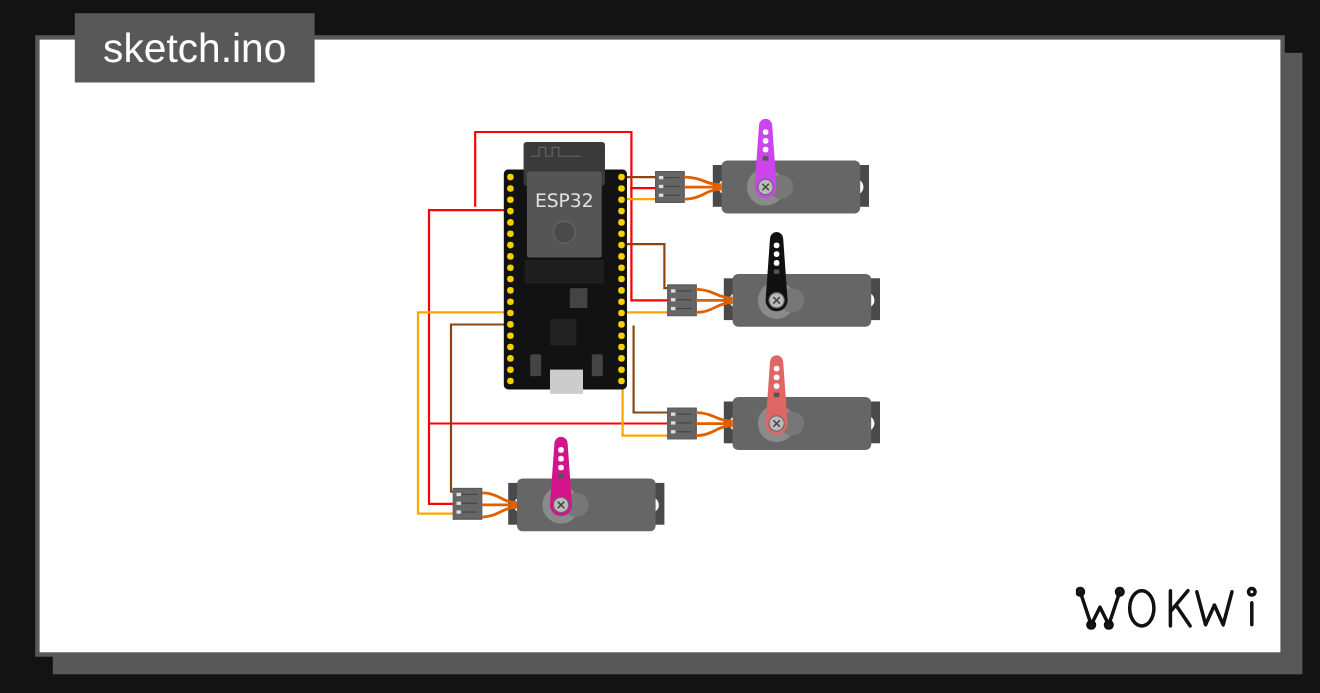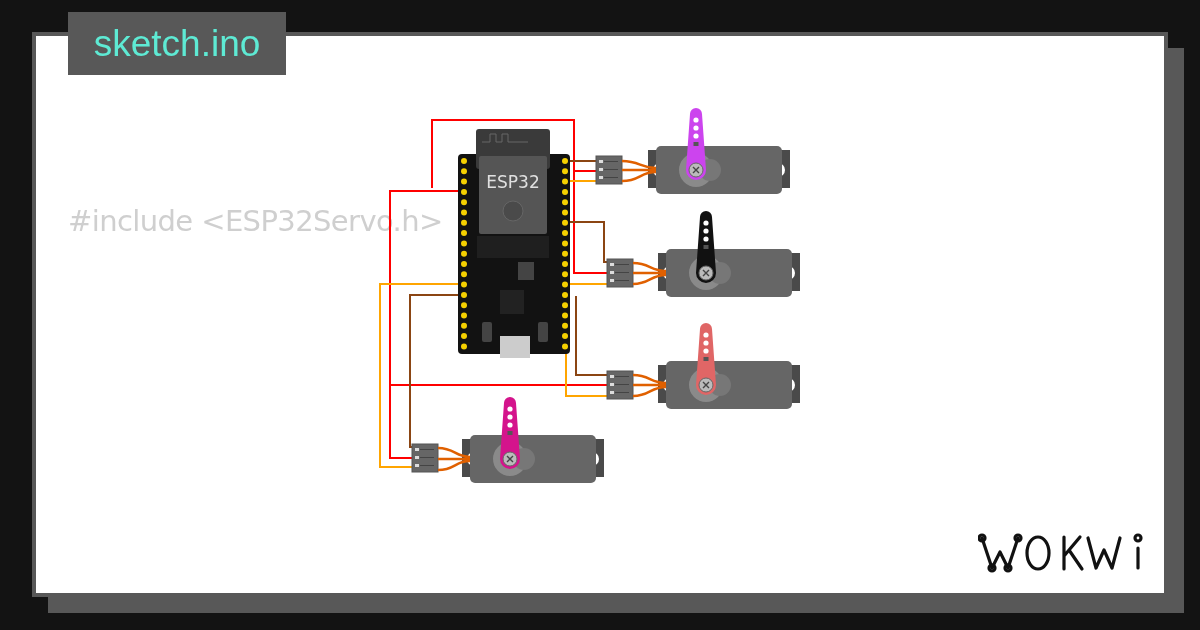--- a/index.html
+++ b/index.html
@@ -16,21 +16,21 @@
   .card {
     position: absolute; left: 32px; top: 32px; width: 1136px; height: 565px;
     background: #585858;
   }
   .card-inner {
     position: absolute; left: 36px; top: 36px; width: 1128px; height: 557px;
     background: #ffffff; overflow: hidden;
   }
   .tab {
     position: absolute; left: 68px; top: 12px; width: 218px; height: 63px;
-    background: #585858; color: #5eead4;
+    background: #585858; color: #ffffff;
     font-family: "Liberation Sans", sans-serif; font-size: 37px;
     line-height: 63px; text-align: center; z-index: 5;
   }
   .code {
     position: absolute; left: 32px; top: 66px;
     font-family: "DejaVu Sans", sans-serif; font-size: 29px;
     color: #cfcfcf; line-height: 47.8px; white-space: pre; margin: 0;
     letter-spacing: -0.6px;
   }
   .code .line { display: block; height: 47.8px; }
@@ -41,21 +41,20 @@
 </style>
 </head>
 <body>
 
 <div class="card-shadow"></div>
 <div class="card"></div>
 <div class="tab">sketch.ino</div>
 
 <div class="card-inner">
   <div class="code">
-    <span class="line">#include &lt;ESP32Servo.h&gt;</span>
     <span class="line"></span>
     
     
     
     
     
     
     
     
   </div>

